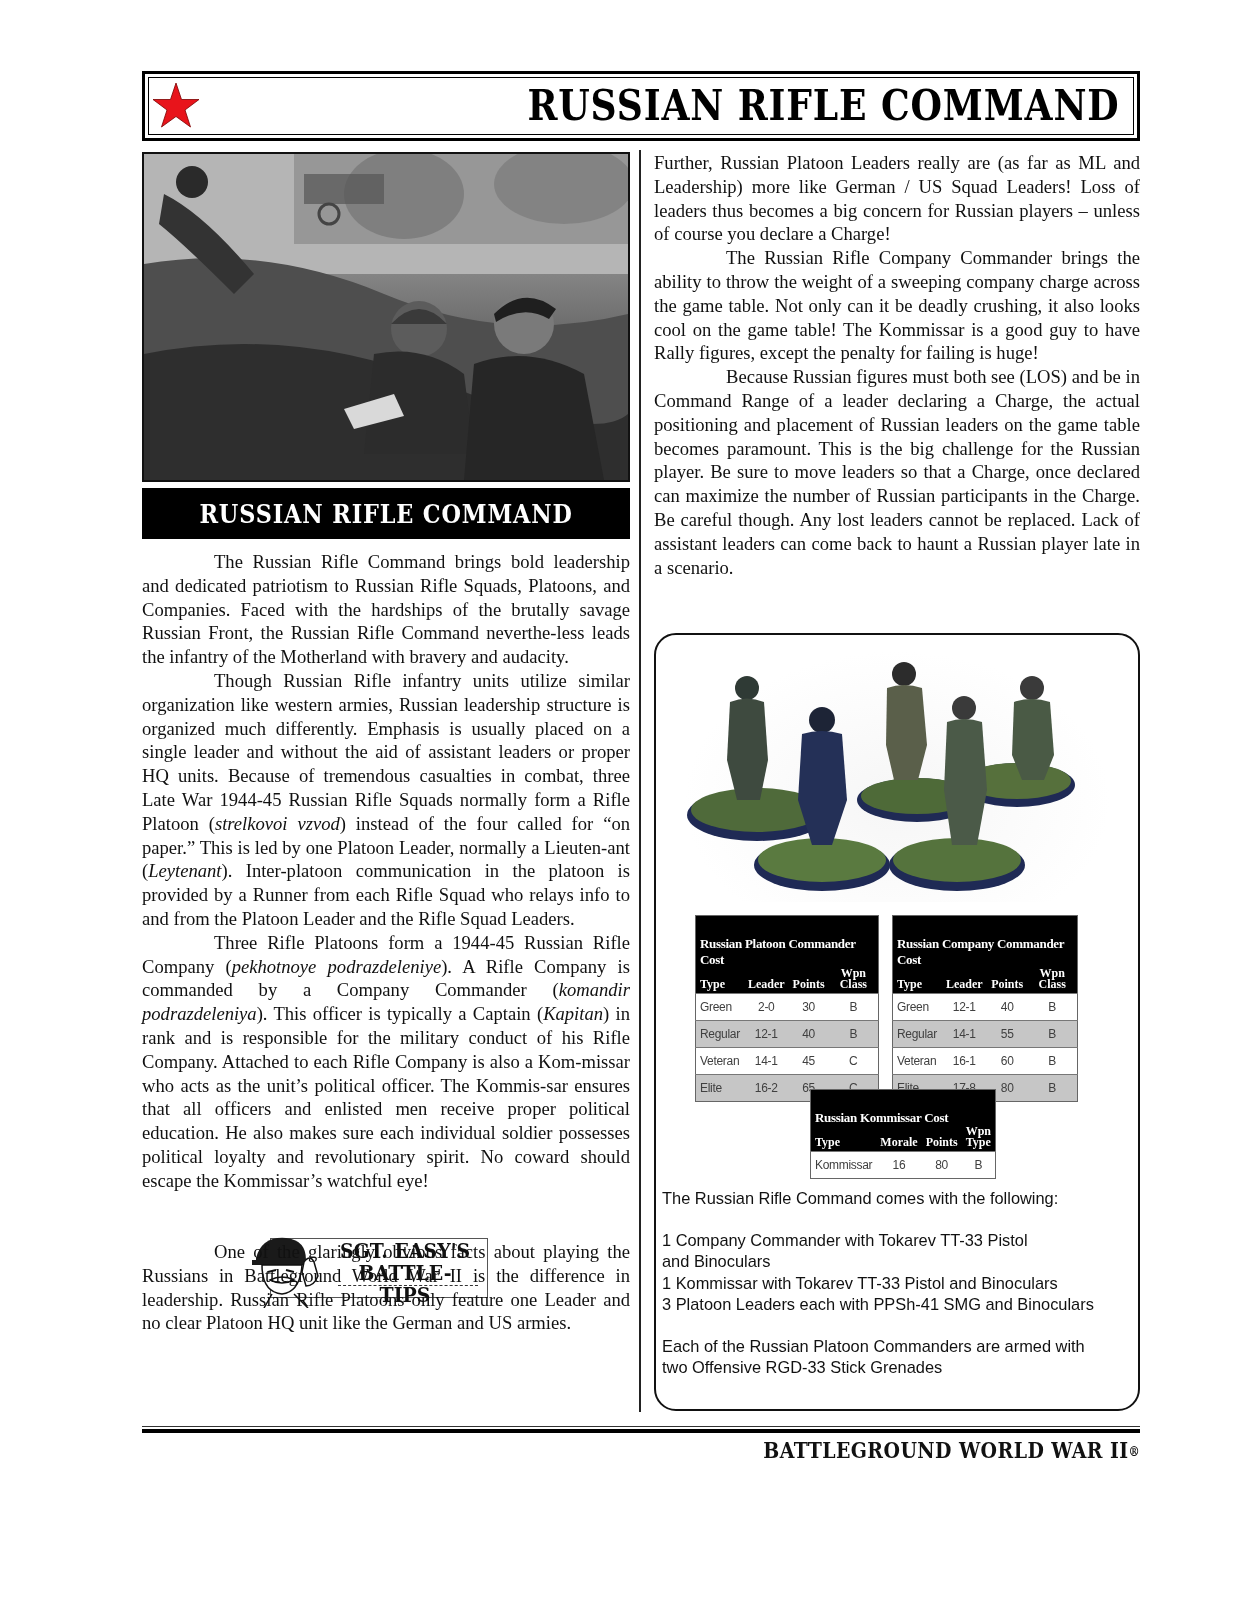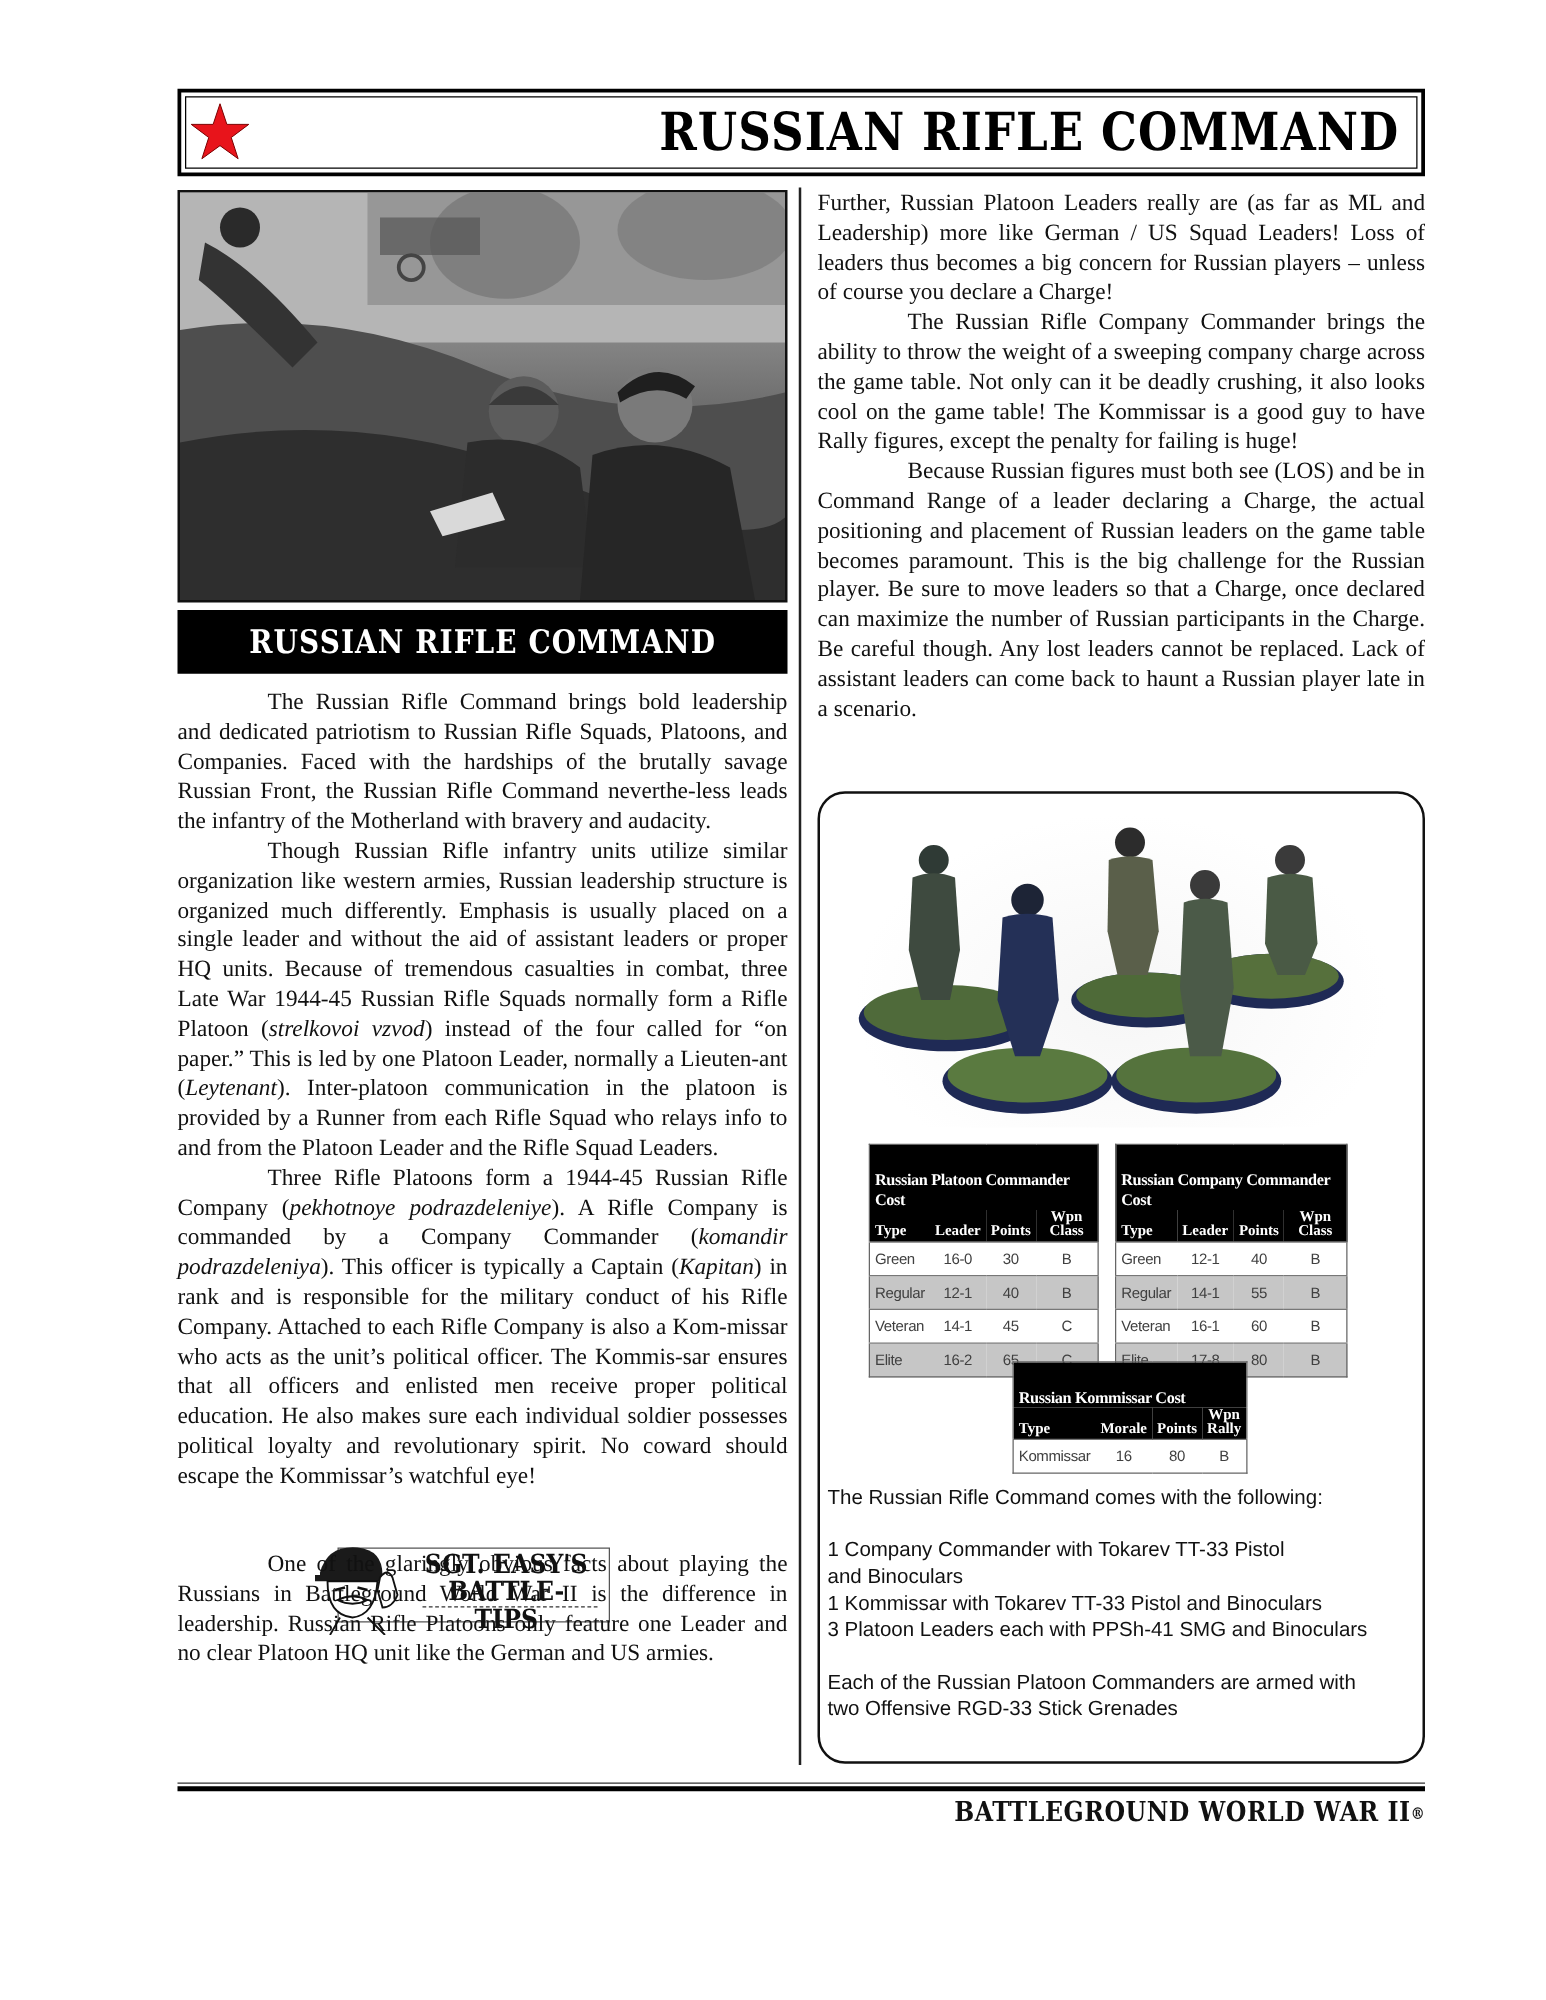--- a/index.html
+++ b/index.html
@@ -230,21 +230,21 @@
     <tr class="cols">
       <th>Type</th>
       <th class="c">Leader</th>
       <th class="c">Points</th>
       <th class="c">Wpn Class</th>
     </tr>
   </thead>
   <tbody>
     <tr>
       <td>Green</td>
-      <td class="c">16-0</td>
+      <td class="c">2-0</td>
       <td class="c">30</td>
       <td class="c">B</td>
     </tr>
     <tr>
       <td>Regular</td>
       <td class="c">12-1</td>
       <td class="c">40</td>
       <td class="c">B</td>
     </tr>
     <tr>
@@ -304,21 +304,21 @@
 
 <table class="abs stat-table t-kommissar">
   <thead>
     <tr class="caption">
         <th colspan="4">Russian Kommissar Cost</th>
       </tr>
     <tr class="cols">
       <th>Type</th>
       <th class="c">Morale</th>
       <th class="c">Points</th>
-      <th class="c">Wpn Rally</th>
+      <th class="c">Wpn Type</th>
     </tr>
   </thead>
   <tbody>
     <tr>
       <td>Kommissar</td>
       <td class="c">16</td>
       <td class="c">80</td>
       <td class="c">B</td>
     </tr>
   </tbody>

